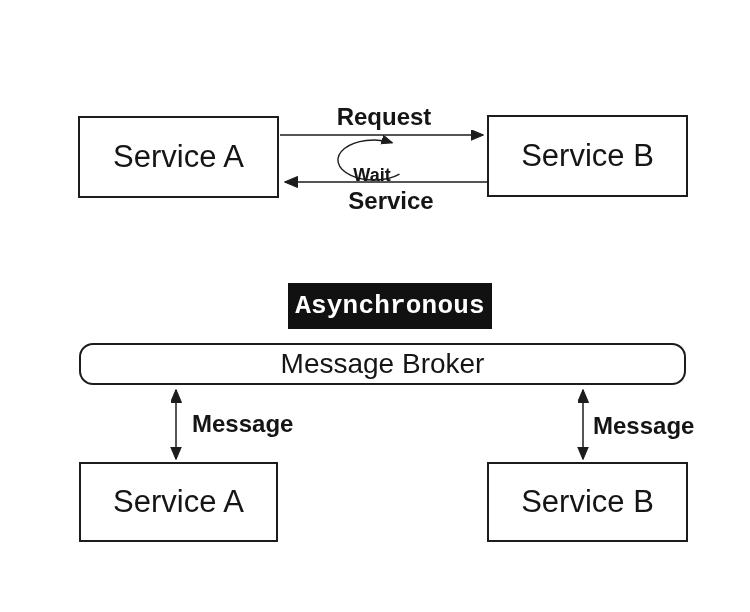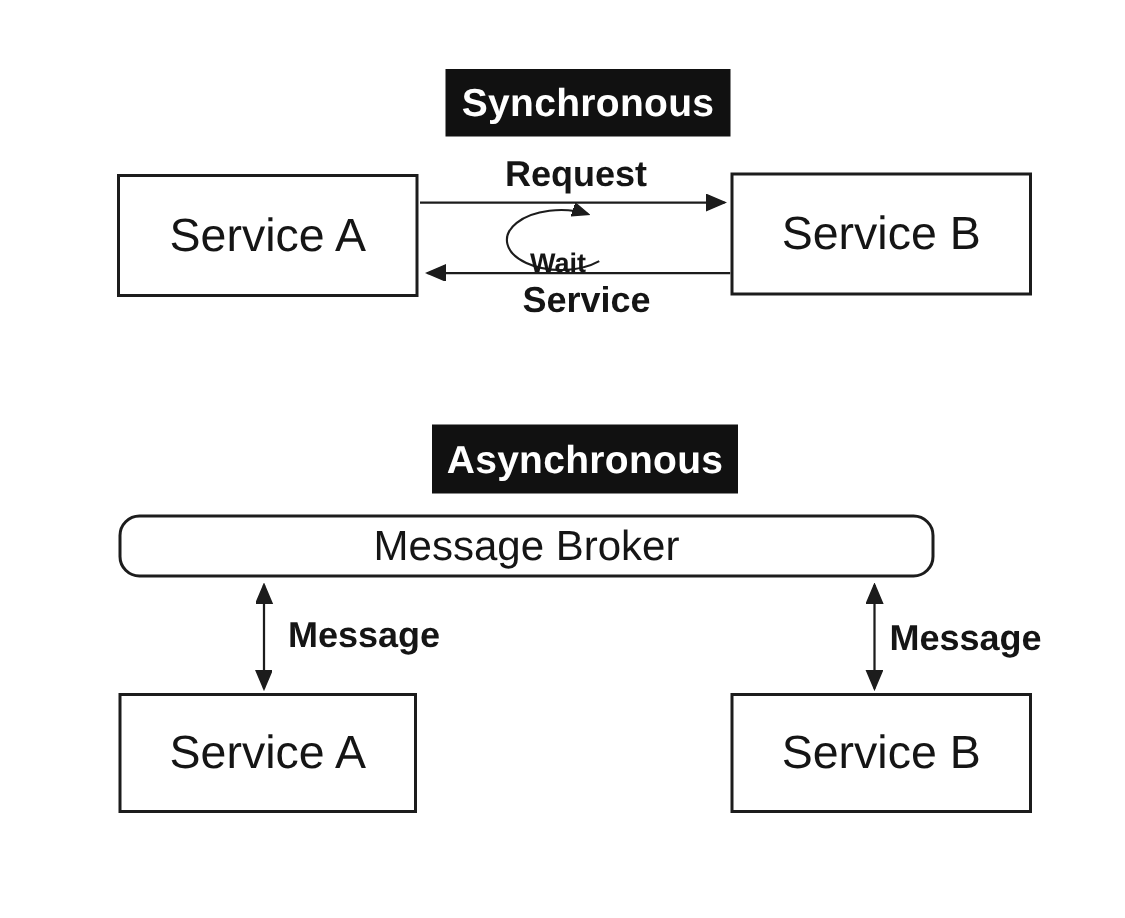--- a/index.html
+++ b/index.html
@@ -100,35 +100,34 @@
 
     <g>
       <line x1="176" y1="390" x2="176" y2="459" stroke-width="1.5" marker-start="url(#arrow)" marker-end="url(#arrow)"></line>
     </g>
 
     <g>
       <line x1="583" y1="390" x2="583" y2="459" stroke-width="1.5" marker-start="url(#arrow)" marker-end="url(#arrow)"></line>
     </g>
   </svg>
 
-  <div class="abs title-box" style="left:297px; top:46px; width:190px; height:45px;">Synchronous</div>
 
   <div class="abs service-box" style="left:78px; top:116px; width:201px; height:82px;">Service A</div>
 
   <div class="abs service-box" style="left:487px; top:115px; width:201px; height:82px;">Service B</div>
 
   <div class="abs flow-label centered-label" style="left:384px; top:104px;">Request</div>
 
   <div class="abs flow-label centered-label" style="left:391px; top:188px;">Service</div>
 
   <div class="abs wait-label" style="left:372px; top:149px;margin-top:16px;">Wait</div>
 
-  <div class="abs title-box" style="left:288px; top:283px; width:204px; height:46px;">Asynchronous</div>
+  <div class="abs title-box" style="left:288px; top:283px; width:204px; height:46px;font-family:Liberation Mono, monospace;">Asynchronous</div>
 
-  <div class="abs broker-box" style="left:79px; top:343px; width:544px; height:42px;">Message Broker</div>
+  <div class="abs broker-box" style="left:79px; top:343px; width:607px; height:42px;">Message Broker</div>
 
   <div class="abs flow-label" style="left:192px; top:411px;">Message</div>
 
   <div class="abs flow-label" style="left:593px; top:413px;">Message</div>
 
   <div class="abs service-box" style="left:79px; top:462px; width:199px; height:80px;">Service A</div>
 
   <div class="abs service-box" style="left:487px; top:462px; width:201px; height:80px;">Service B</div>
 
 </div>

